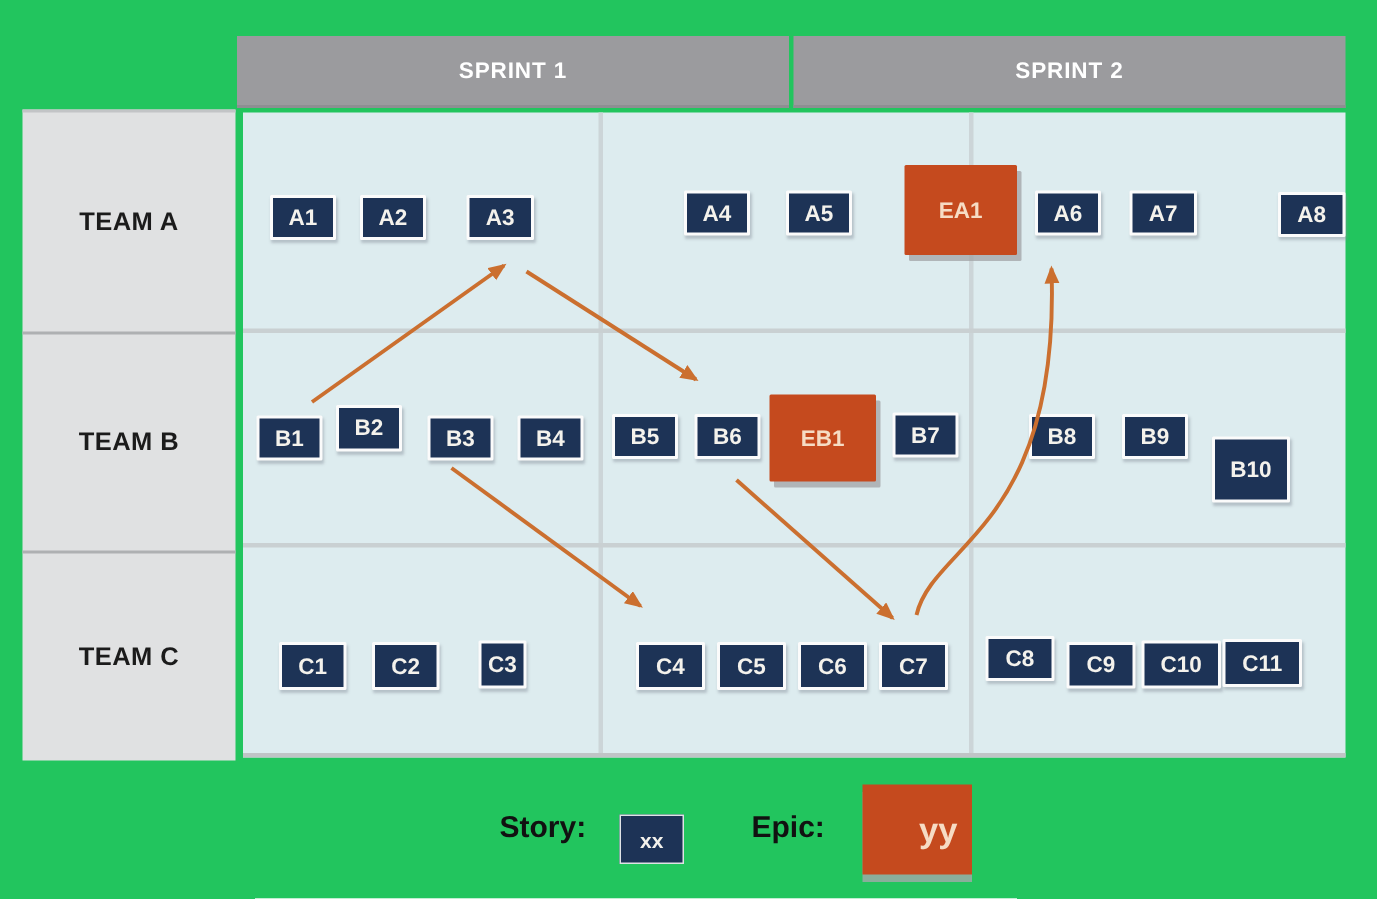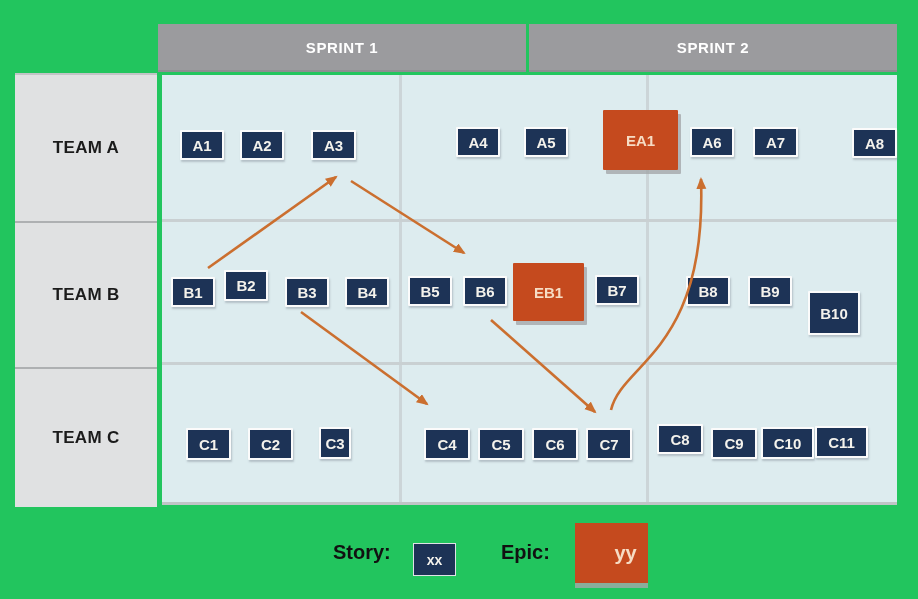--- a/index.html
+++ b/index.html
@@ -63,21 +63,21 @@
     position:absolute;display:flex;align-items:center;justify-content:center;
     font-weight:bold;box-sizing:border-box;
   }
   .legend-story-swatch{
     left:413px;top:543px;width:43px;height:33px;
     background:var(--story);color:#f4f2ec;font-size:14px;
     border:1px solid #dfe2e5;
   }
   .legend-epic-swatch{
     left:575px;top:523px;width:73px;height:60px;
-    background:var(--epic);color:#f6dcc4;font-size:20px;
+    background:var(--epic);color:#f6dcc4;font-size:23px;
     box-shadow:0 5px 0 rgba(165,168,170,.8);
     padding-left:28px;
   }
 </style>
 </head>
 <body>
 
 <div class="stage">
 
   <div class="sprint-header">

